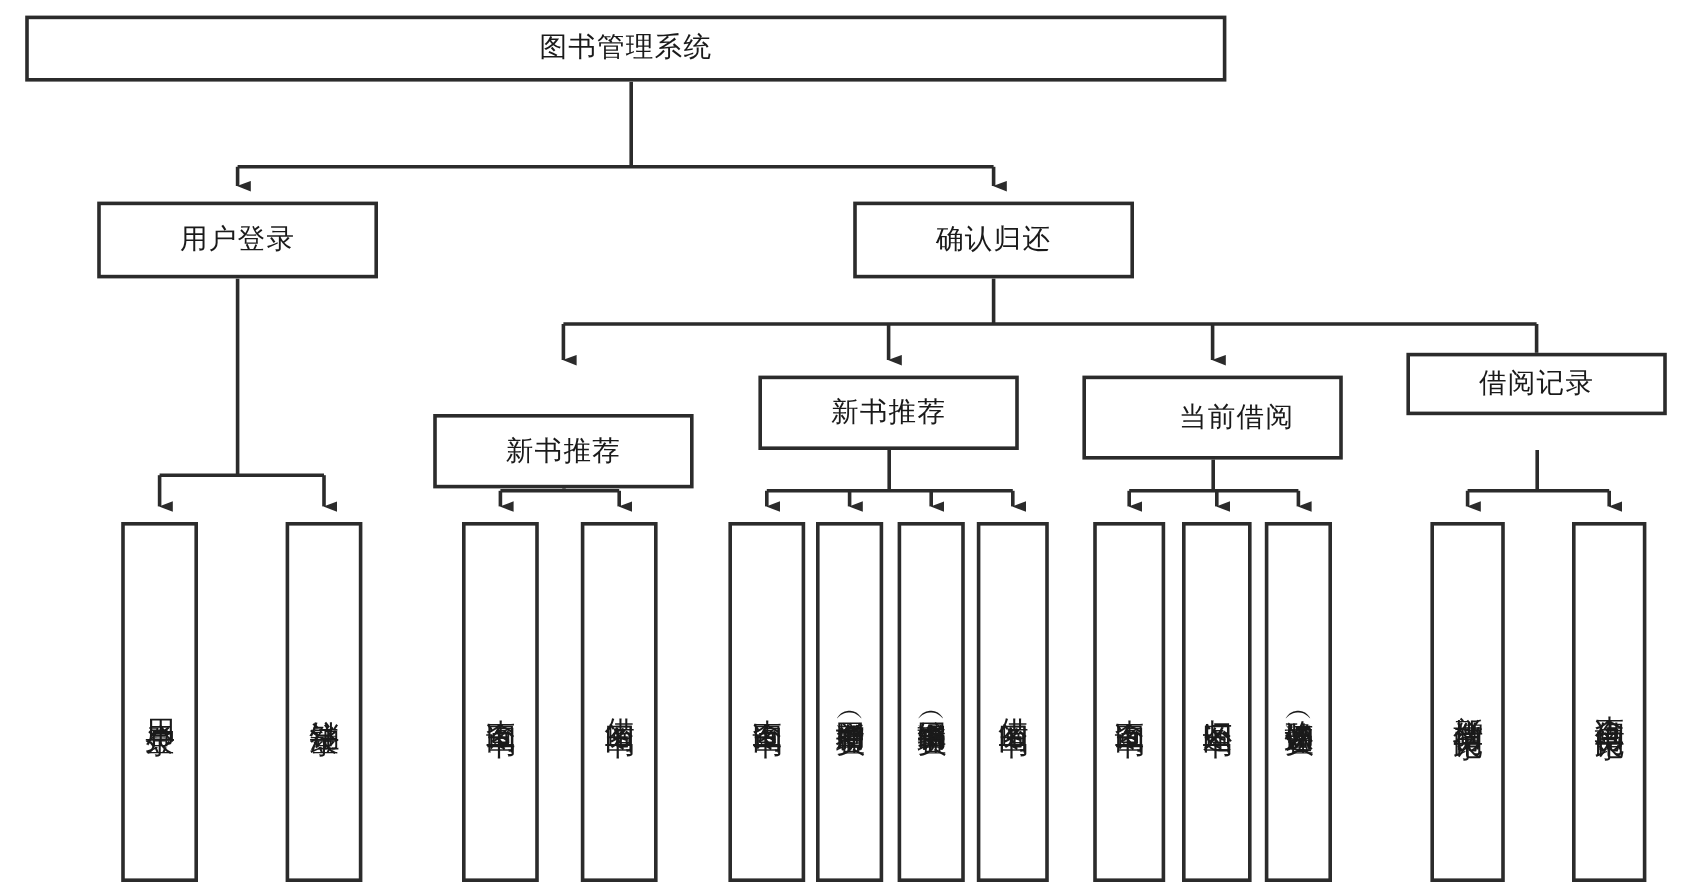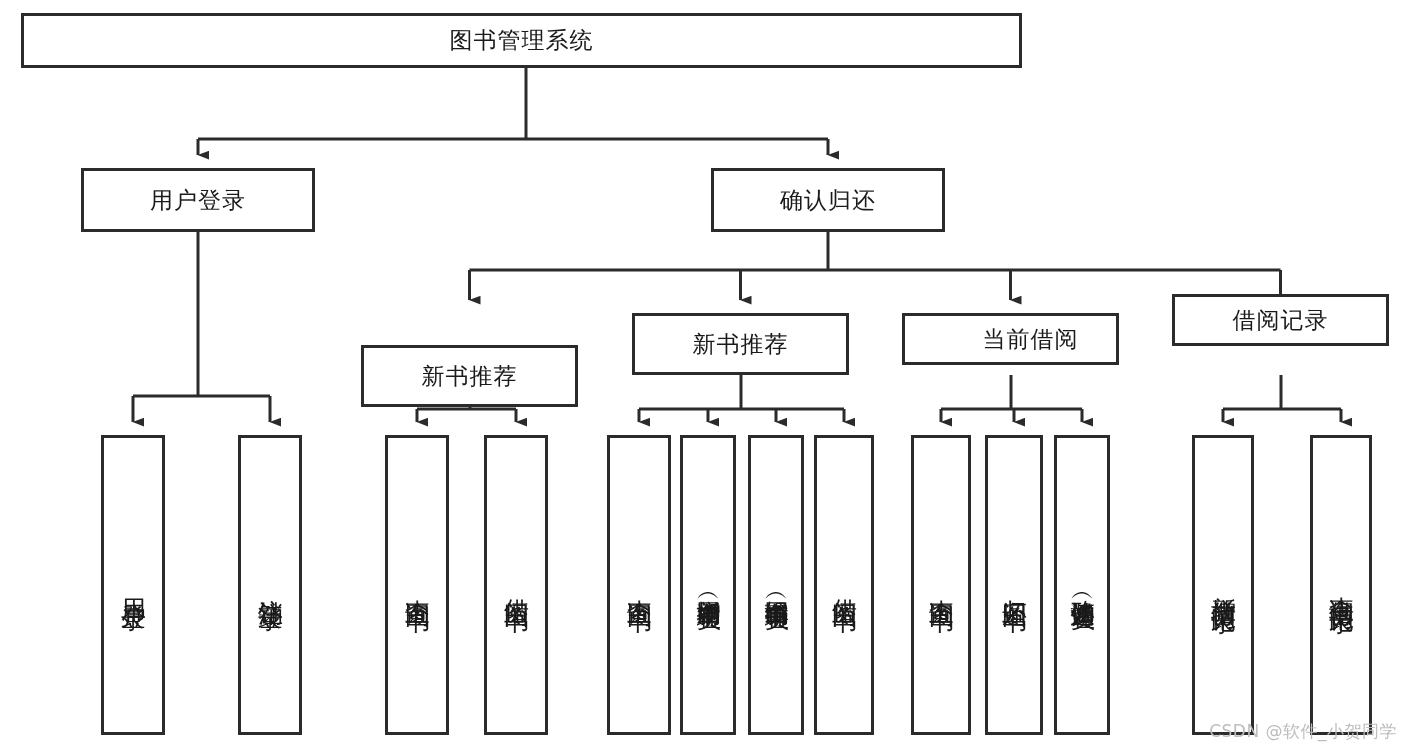--- a/index.html
+++ b/index.html
@@ -133,21 +133,21 @@
         <span class="label">确认归还</span>
       </div>
     </div>
   <div id="l3-container">
       <div class="node level3" id="node-new-book-recommend" style="left: 361px; top: 313px; width: 217px; height: 62px; margin-top: 32px;">
         <span class="label">新书推荐</span>
       </div>
       <div class="node level3" id="node-book-borrow" style="left: 632px; top: 313px; width: 217px; height: 62px;">
         <span class="label">新书推荐</span>
       </div>
-      <div class="node level3" id="node-current-borrow" style="left: 902px; top: 313px; width: 217px; height: 52px; padding-left: 40px;">
+      <div class="node level3" id="node-current-borrow" style="left: 902px; top: 313px; width: 217px; height: 70px; padding-left: 40px;">
         <span class="label">当前借阅</span>
       </div>
       <div class="node level3" id="node-borrow-record" style="left: 1172px; top: 294px; width: 217px; height: 52px; align-items: center;">
         <span class="label">借阅记录</span>
       </div>
     </div>
   <div id="leaf-container">
       <div class="node leaf" id="node-leaf-user-login" style="left: 101px; top: 435px; width: 64px; height: 300px;">
         <span class="label">用户登录</span>
       </div>
@@ -182,14 +182,13 @@
         <span class="label">确认归还（管理员）</span>
       </div>
       <div class="node leaf" id="node-leaf-add-record" style="left: 1192px; top: 435px; width: 62px; height: 300px;">
         <span class="label">新增借阅记录</span>
       </div>
       <div class="node leaf" id="node-leaf-query-record" style="left: 1310px; top: 435px; width: 62px; height: 300px;">
         <span class="label">查询借阅记录</span>
       </div>
     </div>
 
-  <div id="watermark">CSDN @软件_小贺同学</div>
 </div>
 
 </body></html>

